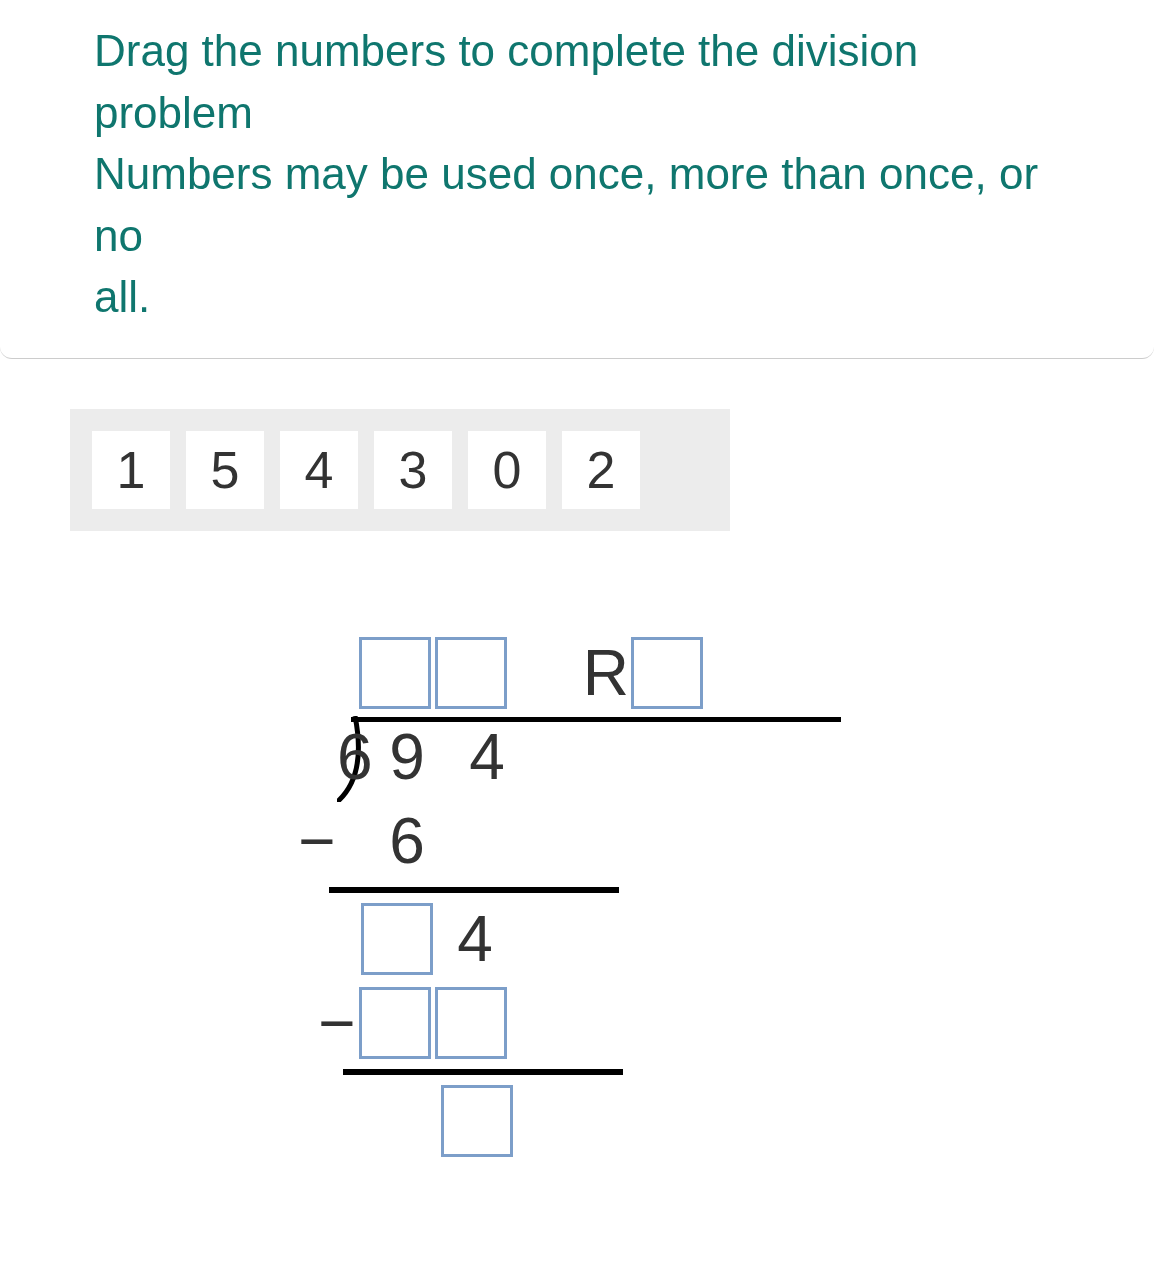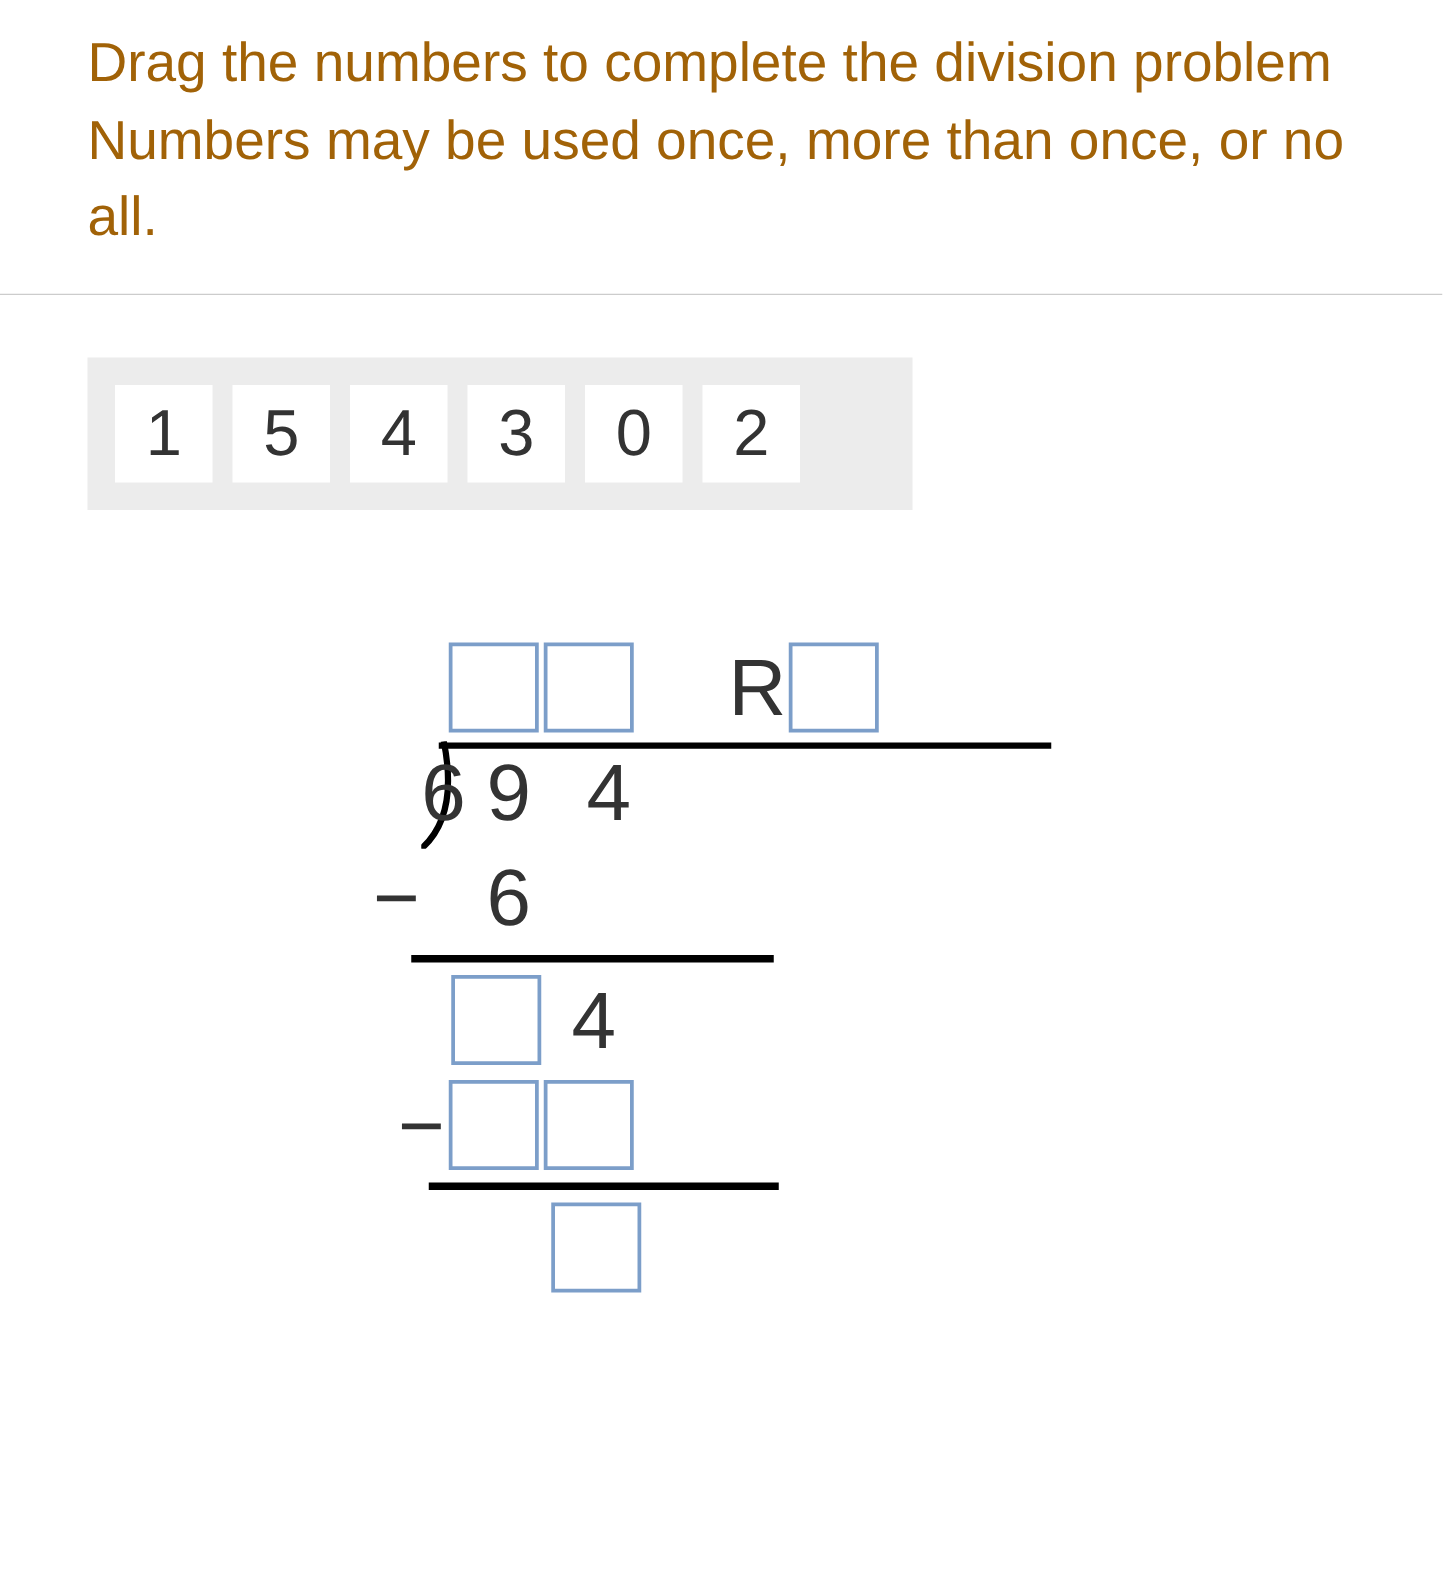--- a/index.html
+++ b/index.html
@@ -9,24 +9,25 @@
     }
     body {
       font-family: Arial, Helvetica, sans-serif;
       background: #ffffff;
       width: 1154px;
       height: 1263px;
       overflow: hidden;
     }
     .instructions {
       font-size: 44px;
-      color: #a16207;
+      color: #0f766e;
       line-height: 1.4;
-      padding: 20px 70px 30px 70px;
+      padding: 20px 70px 30px 94px;
       border-bottom: 1px solid #cccccc;
+      border-radius: 12px;
     }
     .number-bank {
       margin: 50px 0 0 70px;
       background: #ececec;
       display: inline-flex;
       gap: 16px;
       padding: 22px 90px 22px 22px;
     }
     .number-tile {
       width: 78px;

